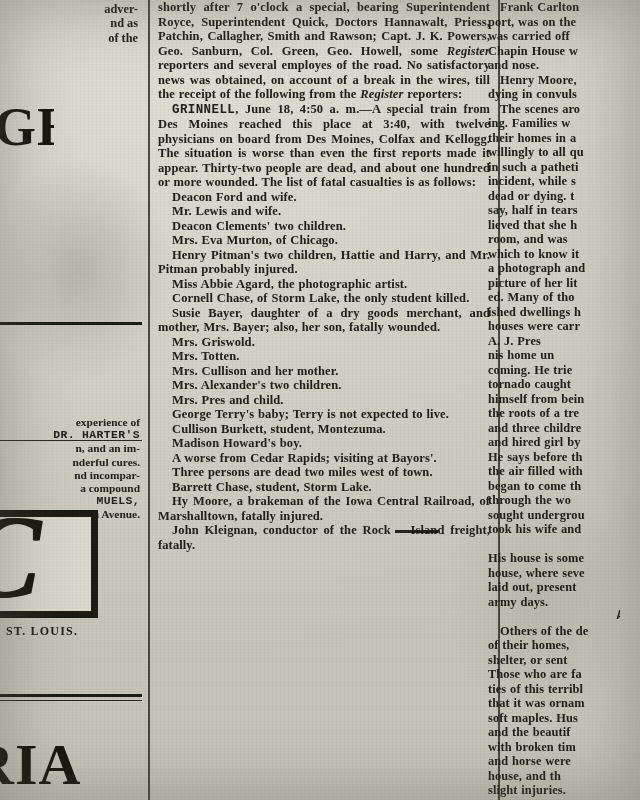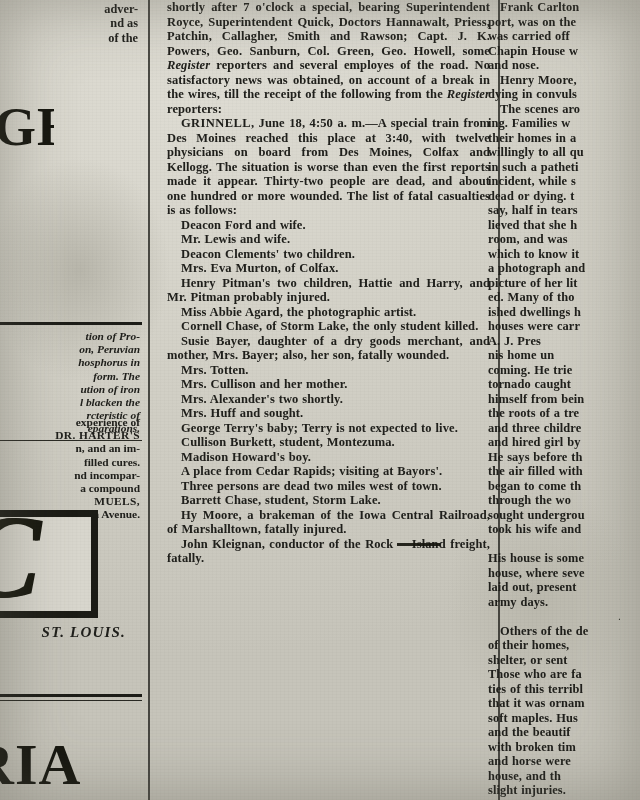--- a/index.html
+++ b/index.html
@@ -96,20 +96,21 @@
     margin: 0;
     text-indent: 14px;
   }
   p.cont { text-indent: 0; }
   p.hang { text-indent: 12px; }
 
   .smallcaps {
     font-variant: small-caps;
     font-weight: 700;
     letter-spacing: .4px;
+    font-family: Liberation Mono, monospace;
   }
   .ital { font-style: italic; }
 
   
   .left-frag {
     position: absolute;
     right: 4px;
     width: 132px;
     text-align: right;
     font-weight: 700;
@@ -178,46 +179,45 @@
     font-weight: 700;
     color: #18180f;
     font-family: "Liberation Serif", "DejaVu Serif", serif;
     text-shadow: 2px 0 0 #18180f;
   }
   .ad-city {
     position: absolute;
     left: 6px;
     top: 624px;
     width: 120px;
-    text-align: right;
-    font-size: 15px;
+    text-align: left;
+    font-size: 12px;
     font-weight: 700;
     letter-spacing: 1.2px;
-    font-style: italic;
   }
 
   .bottom-bigletters {
     position: absolute;
     left: -28px;
     top: 736px;
     font-size: 58px;
     line-height: 58px;
     font-weight: 700;
     letter-spacing: 1px;
     color: #15150e;
     white-space: nowrap;
   }
 
   
   .right .body-text {
     width: 176px;
     font-size: 12.4px;
     line-height: 14.5px;
   }
-  .center-inner { padding: 0; margin-left: 9px; }
+  .center-inner { padding: 0; }
 
   .nowrap-line { white-space: nowrap; }
   .right-align { text-align: right; text-indent: 0; }
 
   .strike-smudge {
     position: relative;
     display: inline-block;
   }
   .strike-smudge::after {
     content: "";
@@ -250,38 +250,28 @@
     <div class="left-frag topfrag">
       <div>adver-</div>
       <div>nd as</div>
       <div>of the</div>
     </div>
 
     <div class="bigletters">GH</div>
 
     <div class="hr-thick" style="left:-10px; top:322px; width:152px;"></div>
 
-    <div class="ad-body" style="top:330px;">
-      <div class="ad-italic">tion of Pro-</div>
-      <div class="ad-italic">on, Peruvian</div>
-      <div class="ad-italic">hosphorus in</div>
-      <div class="ad-italic">form.  The</div>
-      <div class="ad-italic">ution of iron</div>
-      <div class="ad-italic">l blacken the</div>
-      <div class="ad-italic">rcteristic of</div>
-      <div class="ad-italic">eparations.</div>
-    </div>
 
     <div class="hr-thin" style="left:-10px; top:440px; width:152px;"></div>
 
     <div class="ad-body" style="top:416px;">
       <div>experience of</div>
       <div class="smallcaps">DR. HARTER'S</div>
       <div>n, and an im-</div>
-      <div>filled cures.</div>
+      <div>nderful cures.</div>
       <div>nd incompar-</div>
       <div>a compound</div>
       <div class="smallcaps">MUELS,</div>
       <div>ash Avenue.</div>
     </div>
 
     <div class="ad-logo">
       <div class="glyph">C</div>
     </div>
 
@@ -296,33 +286,34 @@
   <div class="col col-center center">
     <div class="body-text blurband center-inner">
 
       <p class="para cont"><span>shortly after 7 o'clock a special, bearing Superintendent Royce, Superintendent Quick, Doctors Hannawalt, Priess, Patchin, Callagher, Smith and Rawson; Capt. J. K. Powers, Geo. Sanburn, Col. Green, Geo. Howell, some </span><span class="ital">Register</span><span> reporters and several employes of the road. No satisfactory news was obtained, on account of a break in the wires, till the receipt of the following from the </span><span class="ital">Register</span><span> reporters:</span></p>
 
       <p class="para"><span class="smallcaps">GRINNELL</span><span>, June 18, 4:50 a. m.—A special train from Des Moines reached this place at 3:40, with twelve physicians on board from Des Moines, Colfax and Kellogg. The situation is worse than even the first reports made it appear. Thirty-two people are dead, and about one hundred or more wounded. The list of fatal casualties is as follows:</span></p>
 
       <p class="para">Deacon Ford and wife.</p>
       <p class="para">Mr. Lewis and wife.</p>
       <p class="para">Deacon Clements' two children.</p>
-      <p class="para">Mrs. Eva Murton, of Colfax.</p>
+      <p class="para">Mrs. Eva Murton, of Chicago.</p>
       <p class="para">Henry Pitman's two children, Hattie and Harry, and Mr. Pitman probably injured.</p>
       <p class="para">Miss Abbie Agard, the photographic artist.</p>
       <p class="para">Cornell Chase, of Storm Lake, the only student killed.</p>
       <p class="para">Susie Bayer, daughter of a dry goods merchant, and mother, Mrs. Bayer; also, her son, fatally wounded.</p>
+      <p class="para">Mrs. Griswold.</p>
       <p class="para">Mrs. Totten.</p>
       <p class="para">Mrs. Cullison and her mother.</p>
-      <p class="para">Mrs. Alexander's two shortly.</p>
-      <p class="para">Mrs. Huff and sought.</p>
+      <p class="para">Mrs. Alexander's two children.</p>
+      <p class="para">Mrs. Pres and child.</p>
       <p class="para">George Terry's baby; Terry is not expected to live.</p>
       <p class="para">Cullison Burkett, student, Montezuma.</p>
       <p class="para">Madison Howard's boy.</p>
-      <p class="para">A place from Cedar Rapids; visiting at Bayors'.</p>
+      <p class="para">A worse from Cedar Rapids; visiting at Bayors'.</p>
       <p class="para">Three persons are dead two miles west of town.</p>
       <p class="para">Barrett Chase, student, Storm Lake.</p>
       <p class="para">Hy Moore, a brakeman of the Iowa Central Railroad, of Marshalltown, fatally injured.</p>
       <p class="para">John Kleignan, conductor of the Rock <span class="strike-smudge">Islan</span>d freight, fatally.</p>
     </div>
   </div>
 
   <div class="col col-right right">
     <div class="body-text blurband">
       <p class="para hang nowrap-line">Frank Carlton</p>

